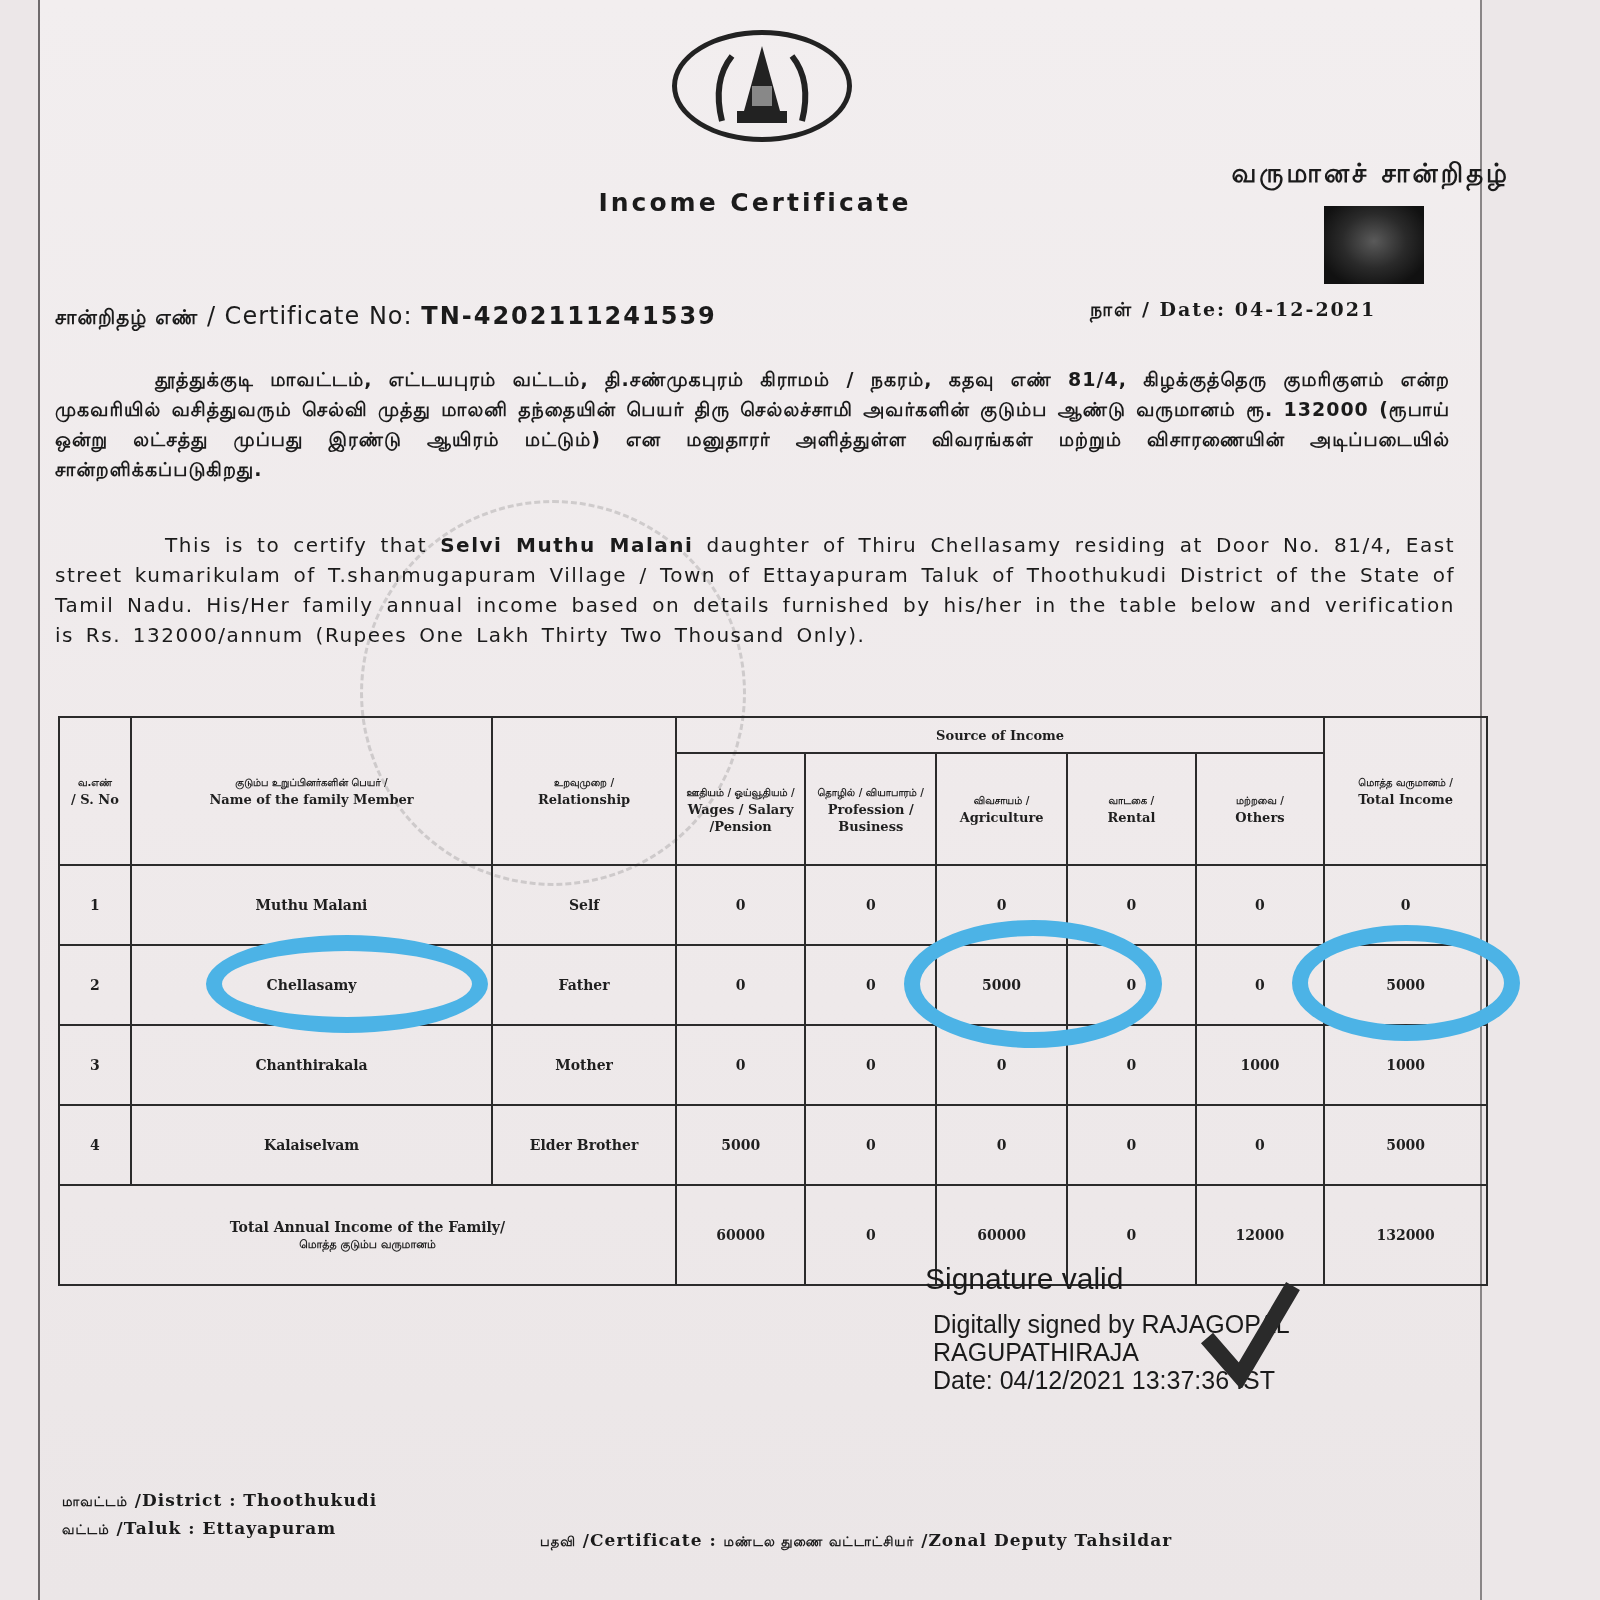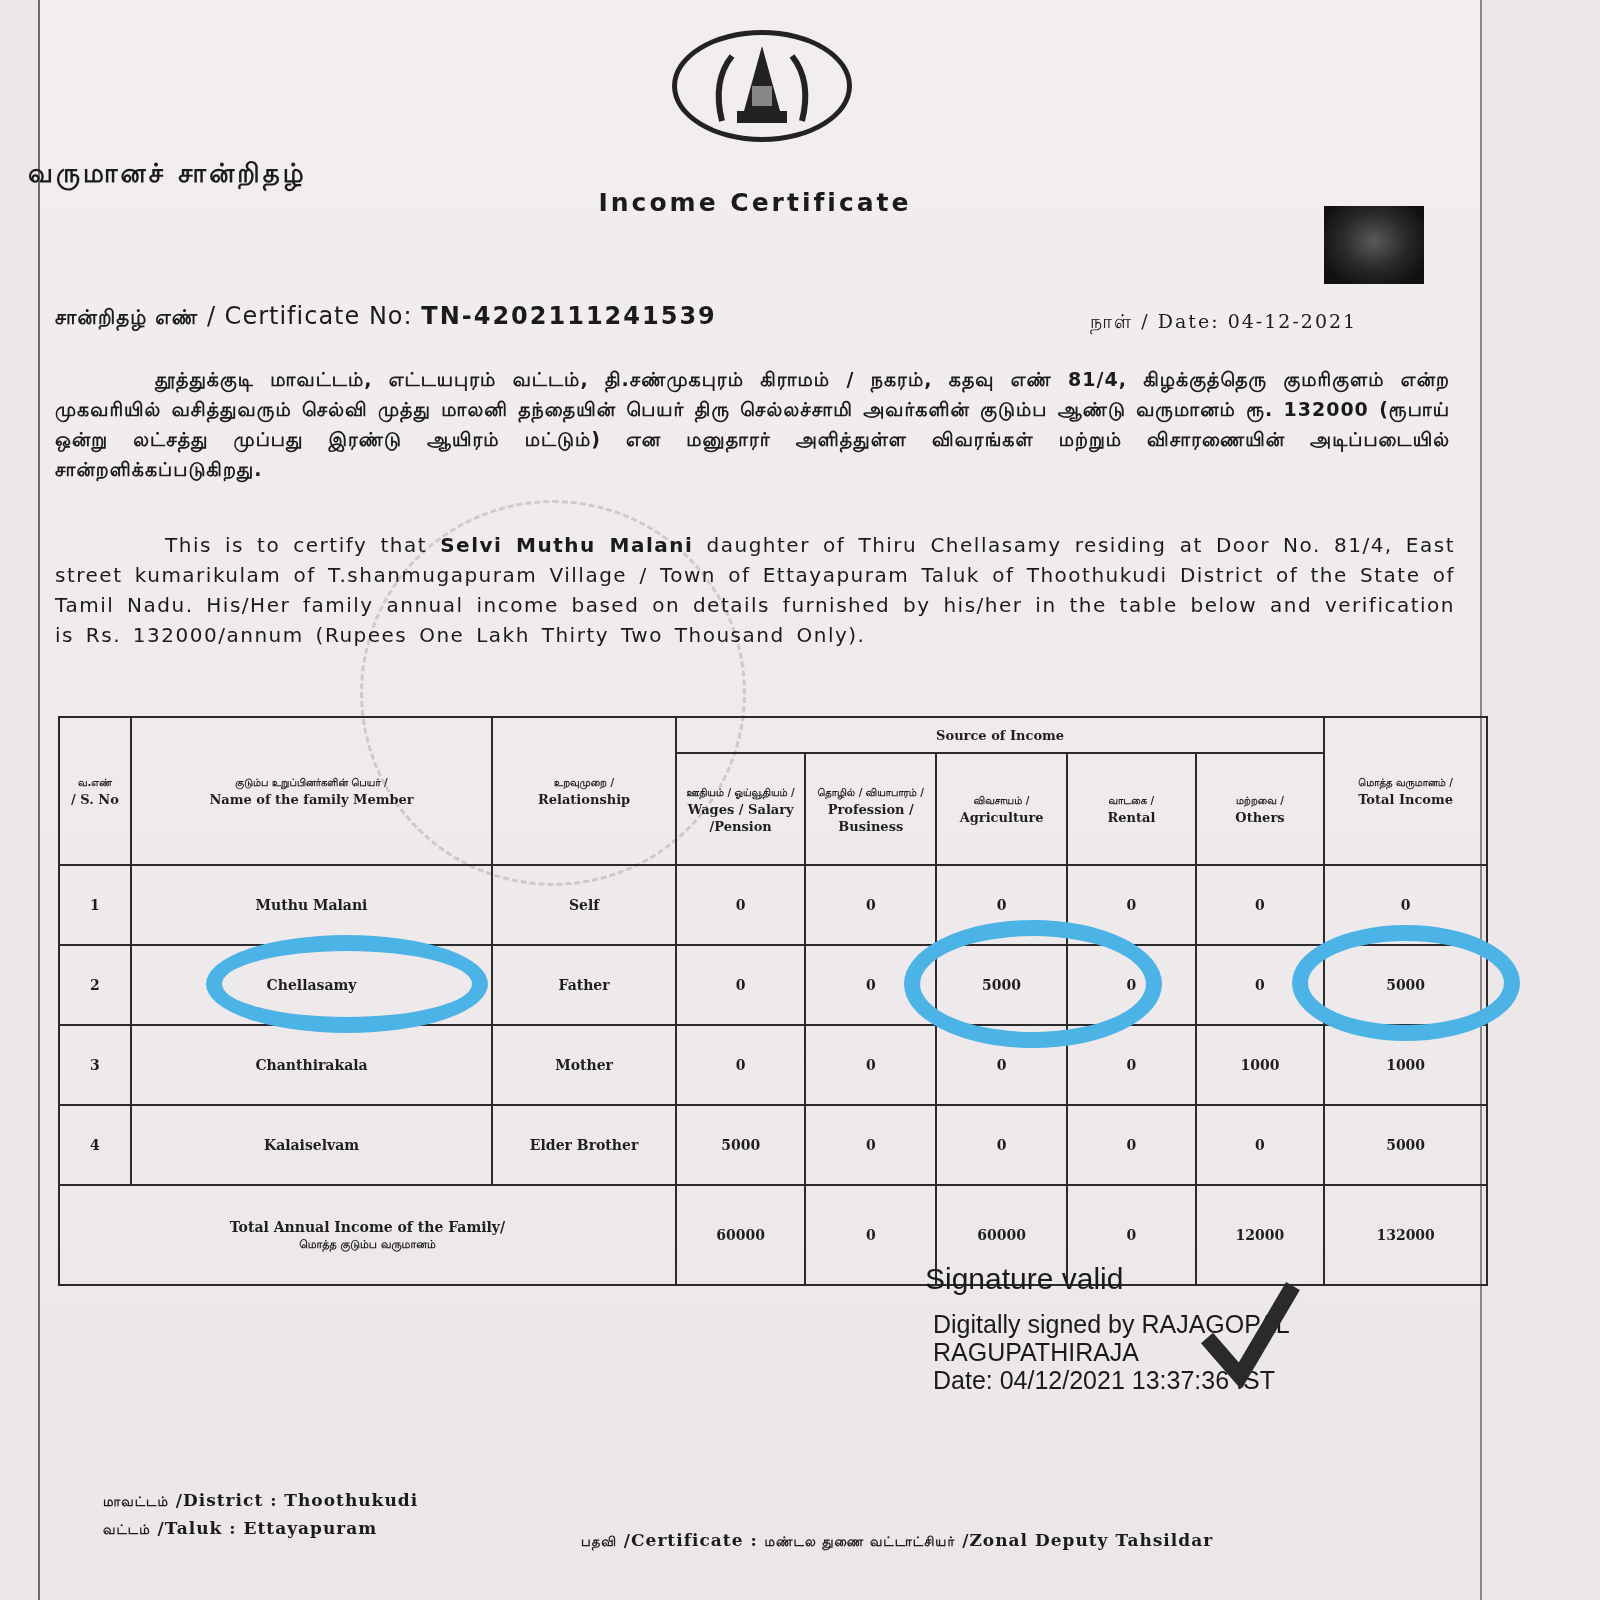--- a/index.html
+++ b/index.html
@@ -16,39 +16,39 @@
     border-left:2px solid #6e6a6b;
     border-right:2px solid #8a8687;
   }
   .emblem {
     position:absolute; left:672px; top:30px; width:170px; height:102px;
     border:5px solid #222; border-radius:50%;
     display:flex; align-items:center; justify-content:center;
   }
   .emblem svg { width:120px; height:90px; }
   .title-ta {
-    position:absolute; left:0; width:1510px; top:158px; text-align:left;
-    font-family:"DejaVu Sans", sans-serif; font-weight:bold; font-size:26px; letter-spacing:3px;margin-left:28px;
+    position:absolute; left:0; width:1510px; top:158px; text-align:right;
+    font-family:"DejaVu Sans", sans-serif; font-weight:bold; font-size:26px; letter-spacing:3px;
   }
   .title-en {
     position:absolute; left:0; width:1510px; top:188px; text-align:center;
     font-family:"DejaVu Sans", sans-serif; font-weight:bold; font-size:25px; letter-spacing:3px;
   }
   .photo {
     position:absolute; left:1324px; top:206px; width:100px; height:78px;
     background:radial-gradient(ellipse at 50% 45%, #5a5a5a 0%, #2a2a2a 45%, #111 80%);
   }
   .certno {
     position:absolute; left:55px; top:292px;
     font-family:"DejaVu Sans", sans-serif; font-size:24px; letter-spacing:1px;margin-top:10px;
   }
   .certno b { font-weight:bold; letter-spacing:2px; }
   .dateline {
-    position:absolute; left:1090px; top:310px;
-    font-family:"DejaVu Serif", serif; font-weight:normal; font-size:19px; letter-spacing:2px;
+    position:absolute; left:1090px; top:298px;
+    font-family:"DejaVu Serif", serif; font-weight:bold; font-size:19px; letter-spacing:2px;
   }
   .para-ta {
     position:absolute; left:55px; top:355px; width:1395px;
     font-family:"DejaVu Sans", sans-serif; font-size:19px; line-height:30px;
     text-align:justify; text-indent:100px; font-weight:bold; letter-spacing:1px;margin-top:9px;
   }
   .para-en {
     position:absolute; left:55px; top:530px; width:1400px;
     font-family:"DejaVu Sans", sans-serif; font-size:20px; line-height:30px;
     text-align:justify; text-indent:110px; letter-spacing:1.5px; word-spacing:4px;
@@ -73,21 +73,21 @@
     position:absolute; border:16px solid #4cb3e6; border-radius:50%;
     box-sizing:border-box; pointer-events:none;
   }
   .sig { position:absolute; left:925px; top:1262px; font-family:"Liberation Sans", sans-serif; }
   .sig .valid { font-size:30px; color:#1a1a1a; }
   .sig .signed { font-size:25px; line-height:28px; margin-top:14px; margin-left:8px; color:#1a1a1a; }
   .check {
     position:absolute; left:1195px; top:1278px; width:110px; height:110px;
   }
   .footer {
-    position:absolute; font-family:"DejaVu Serif", serif; font-weight:bold; font-size:17px; letter-spacing:1px;margin-left:41px;
+    position:absolute; font-family:"DejaVu Serif", serif; font-weight:bold; font-size:17px; letter-spacing:1px;
   }
   .footer .ta { font-family:"DejaVu Sans", sans-serif; font-size:13px; font-weight:bold; }
 </style>
 </head>
 <body>
 
 <div class="paper"></div>
 
 <div class="emblem">
   <svg viewBox="0 0 120 90">

